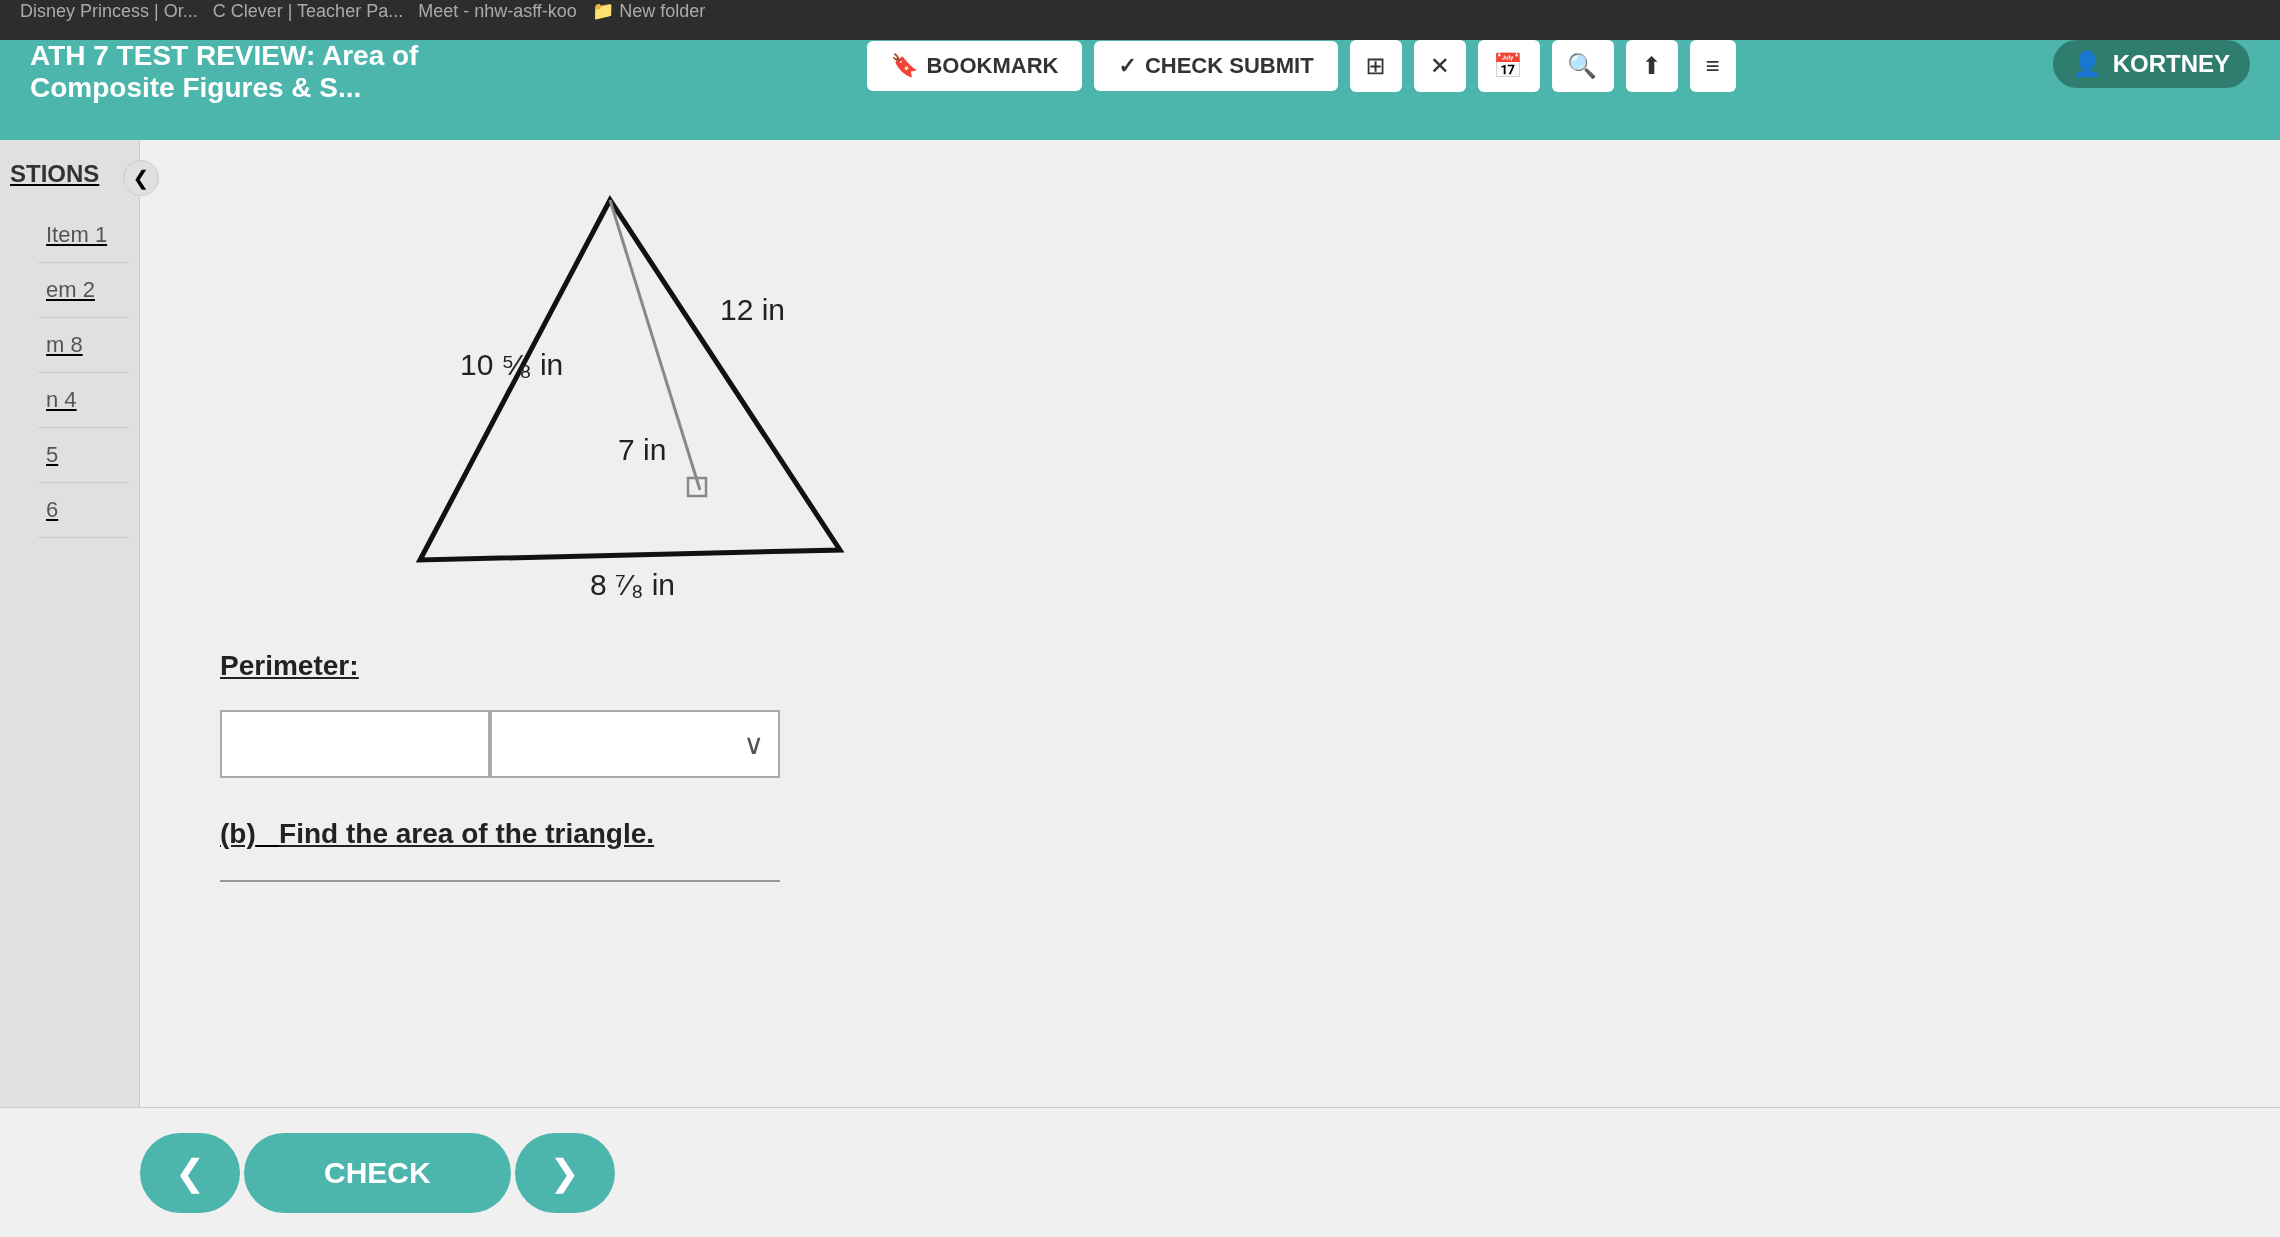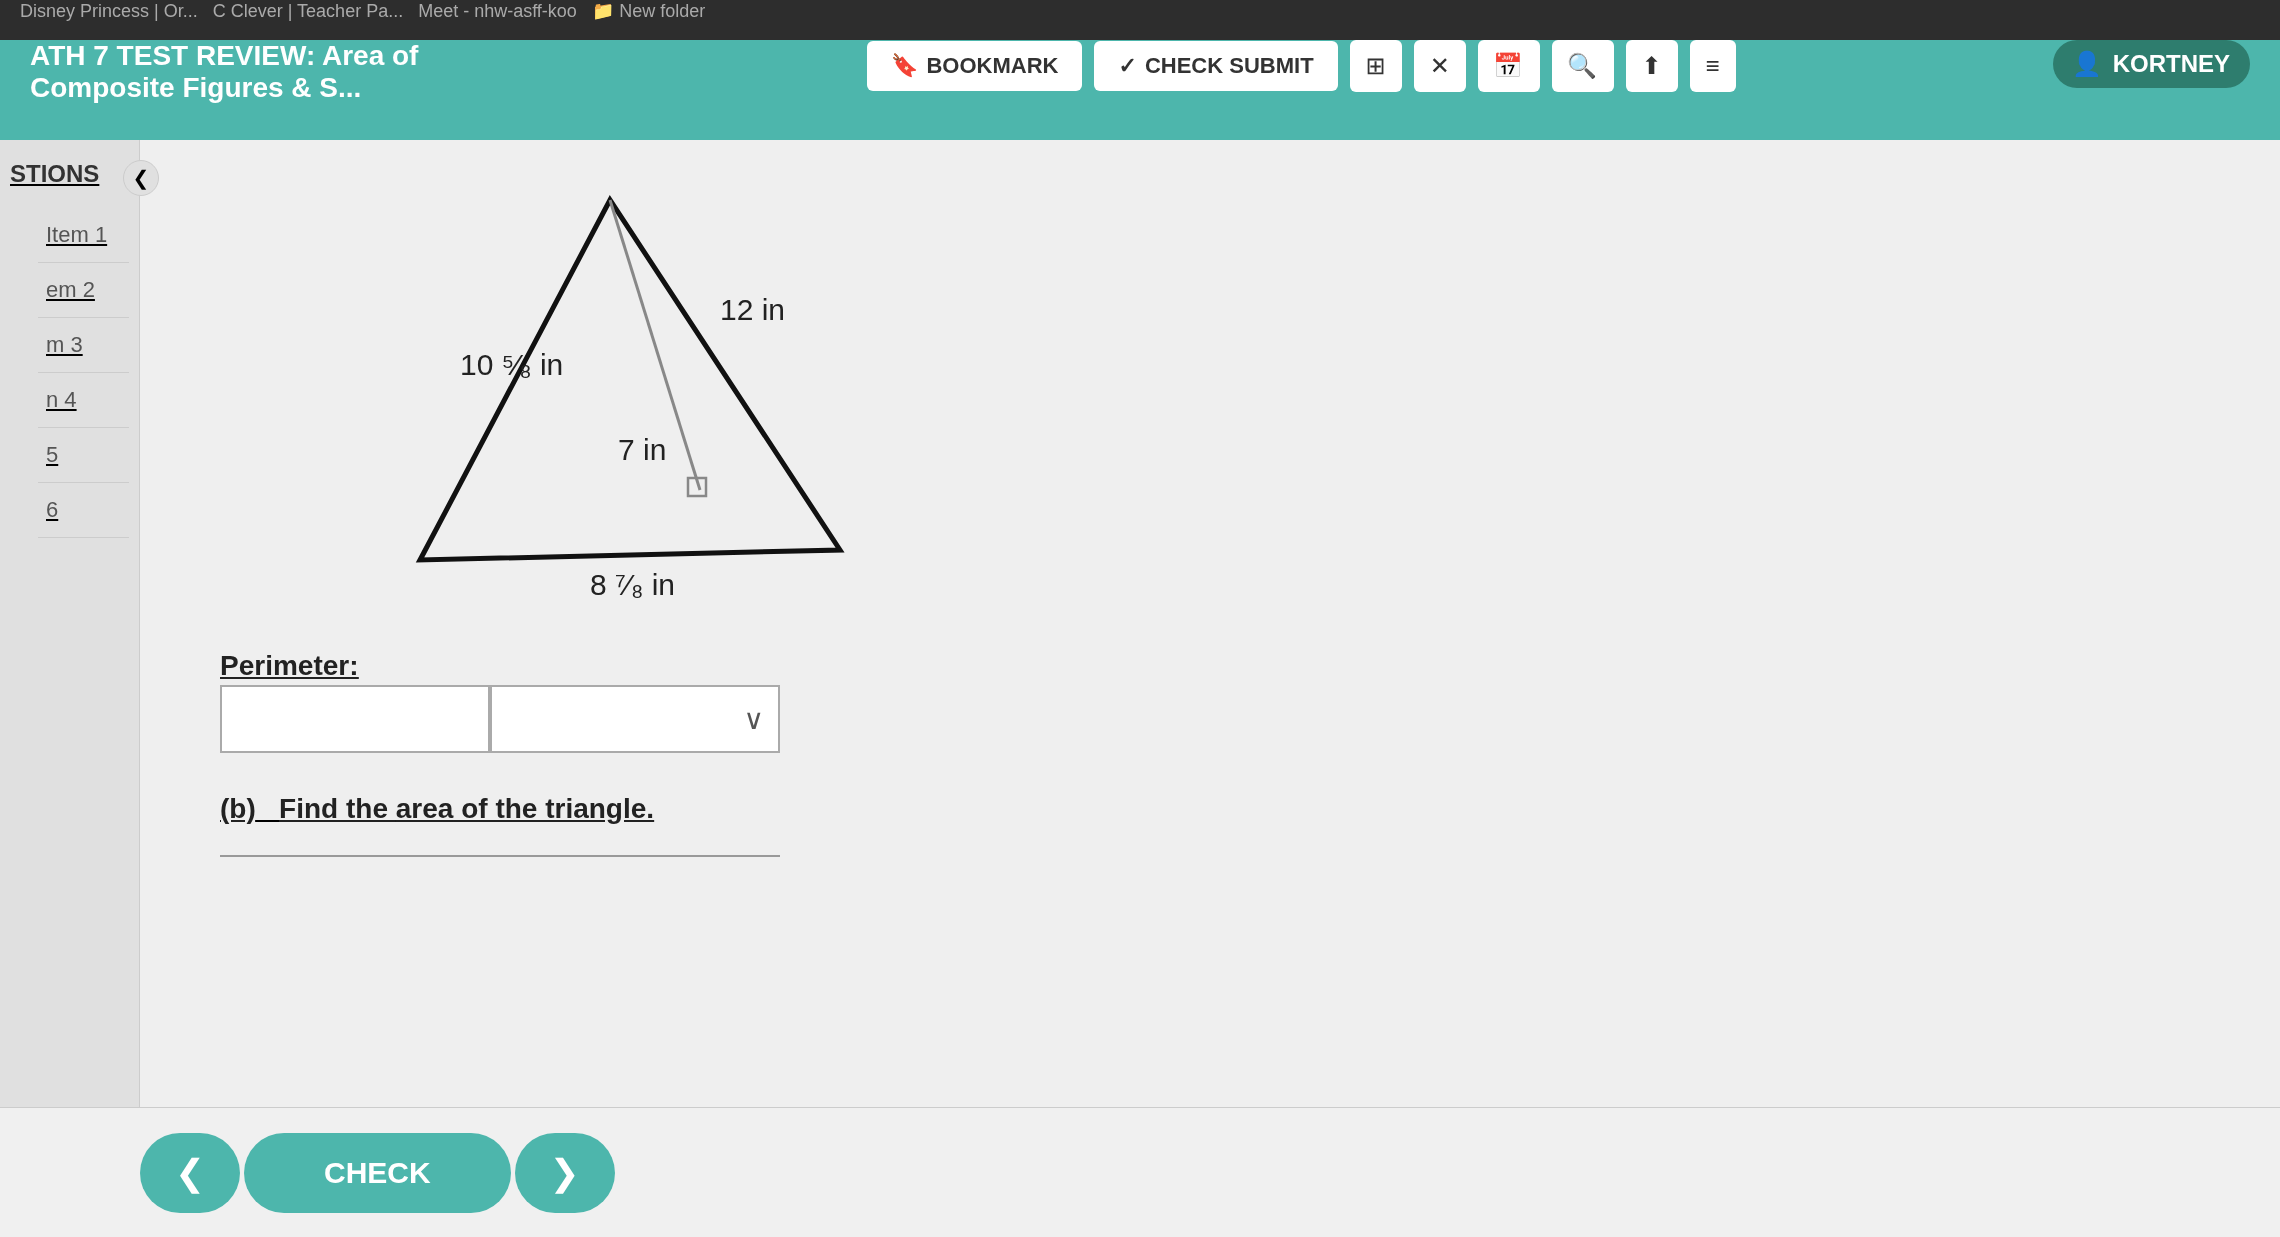--- a/index.html
+++ b/index.html
@@ -149,21 +149,21 @@
 
     
     .perimeter-section {
       margin-bottom: 40px;
     }
     .perimeter-label {
       font-size: 28px;
       font-weight: bold;
       text-decoration: underline;
       color: #222;
-      margin-bottom: 3px;
+      margin-bottom: 28px;
       margin-left: 20px;
     }
     .answer-row {
       display: flex;
       gap: 0;
       margin-left: 20px;
       width: 560px;
     }
     .answer-input {
       width: 270px;
@@ -292,21 +292,21 @@
   </div>
 </div>
 
 <div class="main-layout">
 
   <div class="sidebar">
     <div class="sidebar-title">STIONS</div>
     <div class="sidebar-collapse">❮</div>
     <div class="sidebar-item">Item 1</div>
     <div class="sidebar-item">em 2</div>
-    <div class="sidebar-item">m 3</div>
+    <div class="sidebar-item">m 8</div>
     <div class="sidebar-item">n 4</div>
     <div class="sidebar-item">5</div>
     <div class="sidebar-item">6</div>
   </div>
 
   <div class="content-area">
 
     <div class="figure-container">
       <svg class="triangle-svg" viewBox="0 0 560 420">
 

